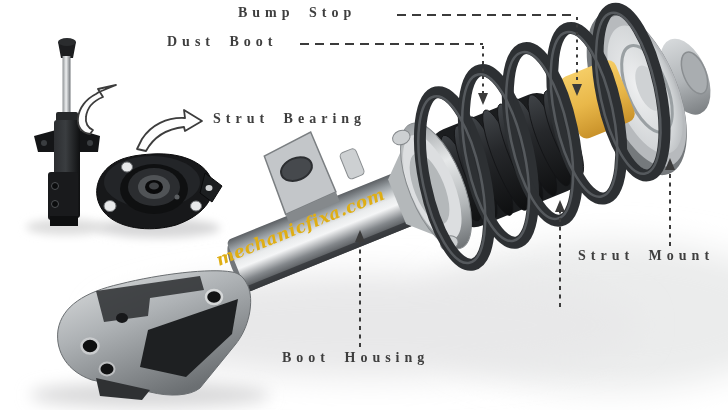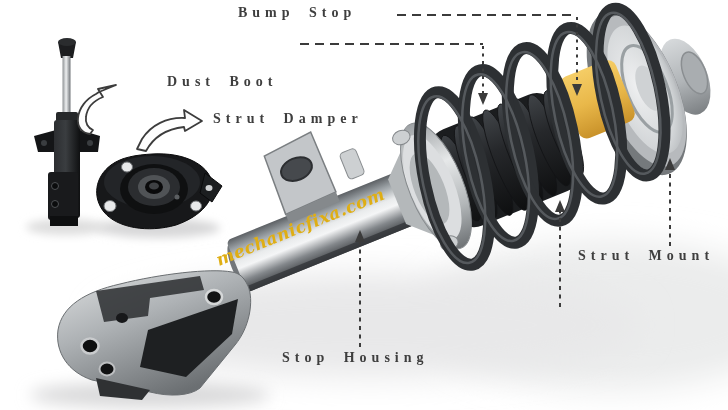--- a/index.html
+++ b/index.html
@@ -8,21 +8,21 @@
     position:relative;width:728px;height:410px;background:#ffffff;overflow:hidden;
     font-family:"Liberation Serif","DejaVu Serif",serif;
   }
   .stage svg{position:absolute;left:0;top:0;}
   .part-label{
     position:absolute;white-space:nowrap;
     font-size:14px;font-weight:600;color:#3e3e3e;
     letter-spacing:5px;word-spacing:6px;
   }
   .lbl-bump-stop{left:238px;top:5px;}
-  .lbl-dust-boot{left:167px;top:34px;margin-top:40px;}
+  .lbl-dust-boot{left:167px;top:34px;}
   .lbl-damper{left:83px;top:62px;}
   .lbl-strut-bearing{left:213px;top:111px;}
   .lbl-strut-mount{left:578px;top:248px;}
   .lbl-coil-spring{left:486px;top:311px;}
   .lbl-strut-housing{left:282px;top:350px;}
 </style>
 </head>
 <body>
 
 <div class="stage">
@@ -242,17 +242,17 @@
     </g>
     <g>
       <path d="M360,347 V242" stroke-dasharray="4 4.5"></path>
       <polygon points="355,242 365,242 360,230" fill="#3b3b3b" stroke="none"></polygon>
     </g>
   </g>
 </svg>
 
 <div class="part-label lbl-bump-stop">Bump Stop</div>
 <div class="part-label lbl-dust-boot">Dust Boot</div>
-<div class="part-label lbl-strut-bearing">Strut Damper</div>
+<div class="part-label lbl-strut-bearing">Strut Bearing</div>
 <div class="part-label lbl-strut-mount">Strut Mount</div>
-<div class="part-label lbl-strut-housing">Stop Housing</div>
+<div class="part-label lbl-strut-housing">Boot Housing</div>
 
 </div>
 
 </body></html>

